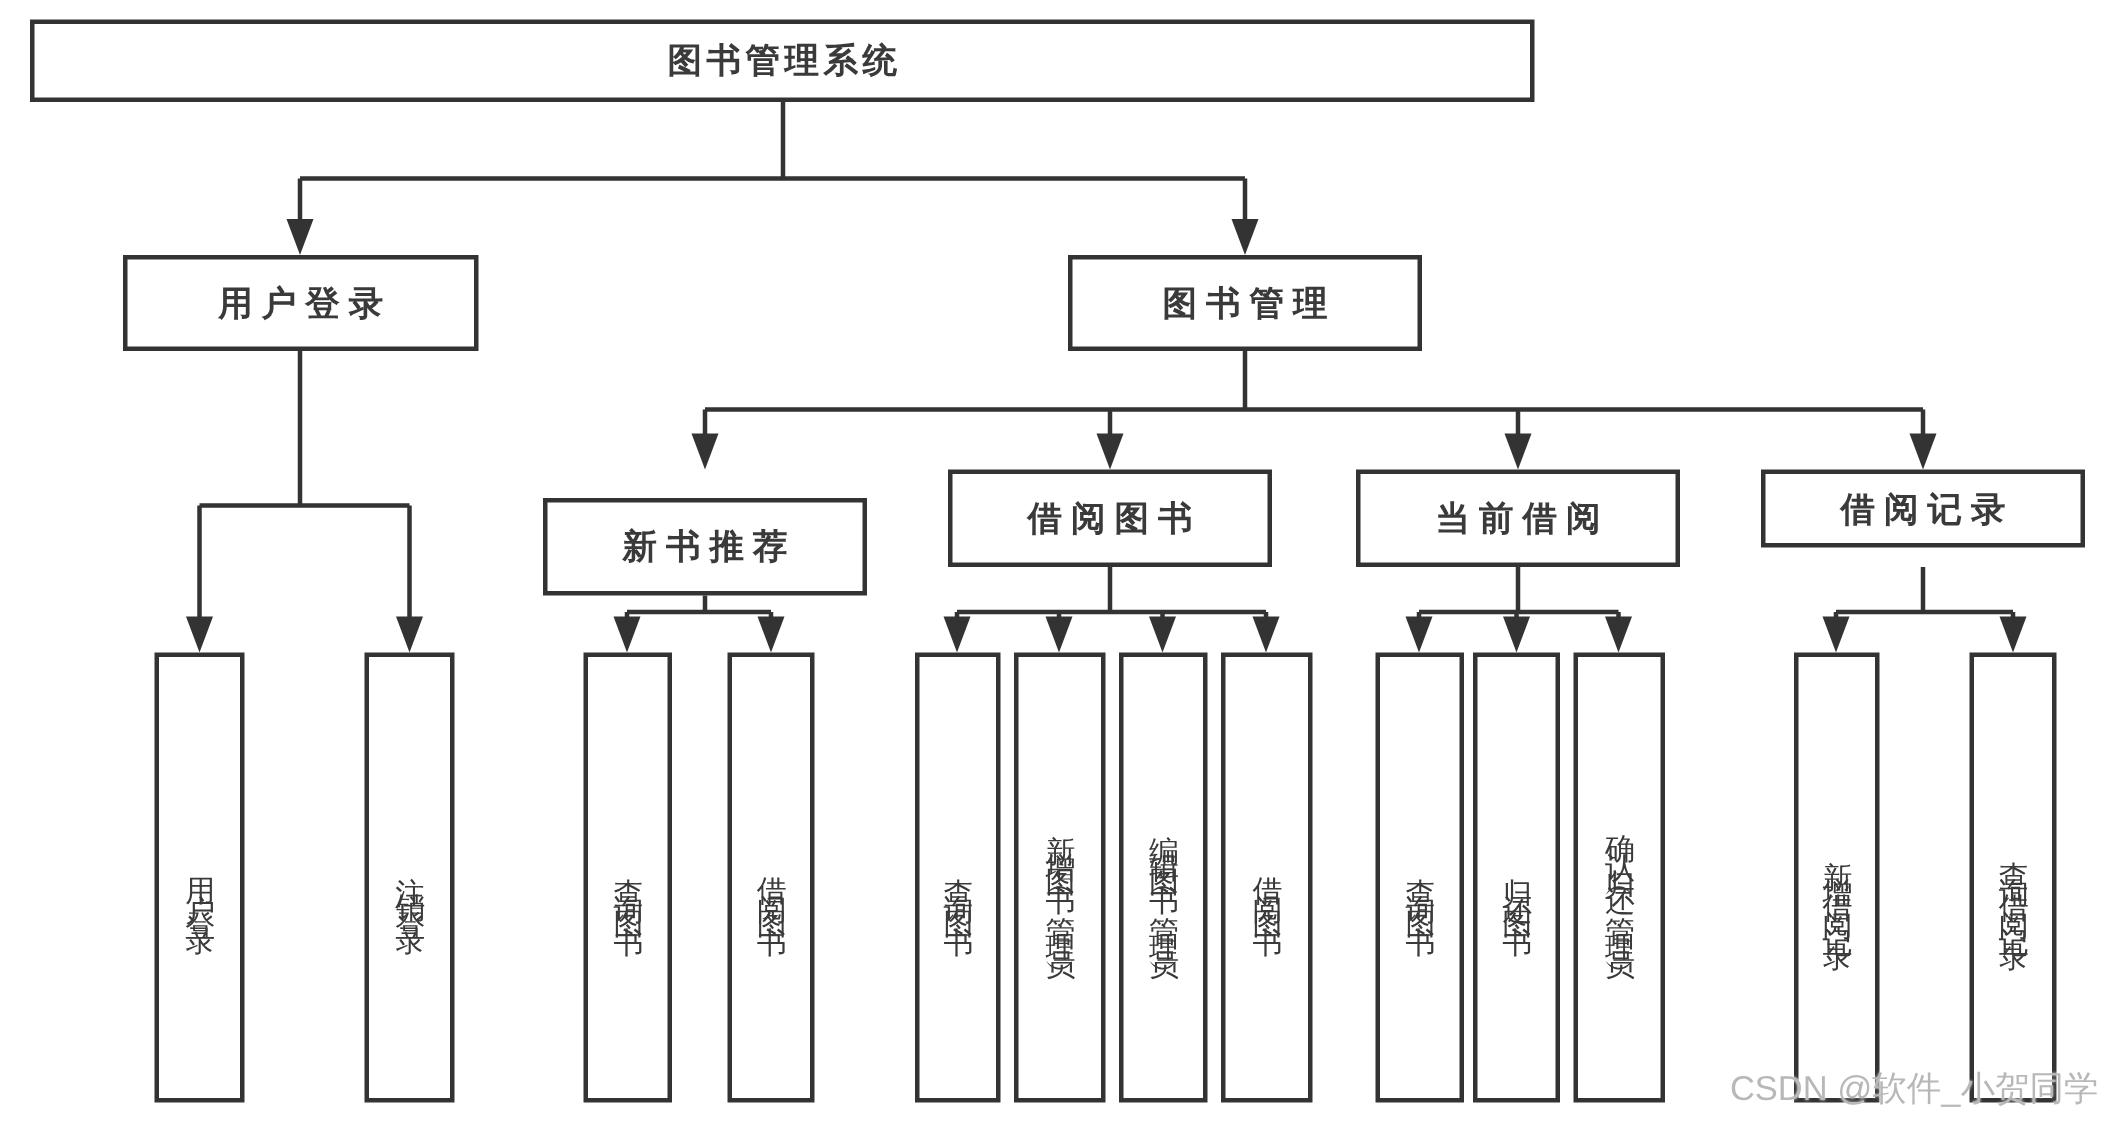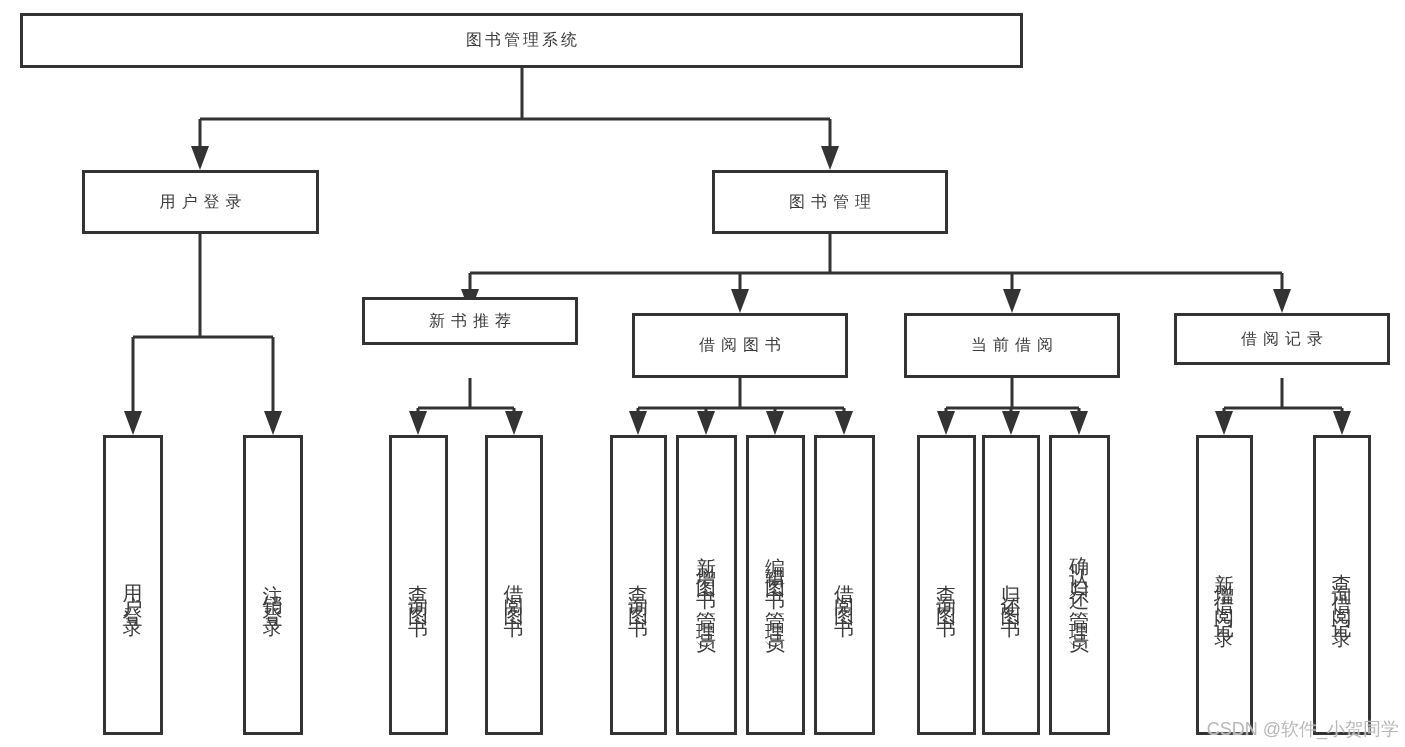--- a/index.html
+++ b/index.html
@@ -33,42 +33,43 @@
     position: absolute;
     box-sizing: border-box;
     background: var(--background);
     border: 3px solid var(--line);
     display: flex;
     align-items: center;
     justify-content: center;
     color: var(--text);
   }
   .hlabel {
-    font-size: 16px;
+    font-size: 23px;
     letter-spacing: 6px;
     margin-right: -6px;
     white-space: nowrap;
+    font-weight: bold;
   }
   .root .hlabel {
     letter-spacing: 3px;
     margin-right: -3px;
   }
   .leaf { top: 435px; height: 300px; }
   .vlabel {
     writing-mode: vertical-rl;
     font-size: 20px;
     letter-spacing: 11px;
     margin-bottom: -11px;
     line-height: 1;
   }
   .watermark {
     position: absolute;
     right: 6px;
     bottom: 6px;
-    font-size: 18px;
+    font-size: 23px;
     color: var(--watermark);
     text-shadow: 0 0 2px #ffffff;
     white-space: nowrap;
     z-index: 5;
     margin-left: 28px;
   }
 </style>
 </head>
 <body>
 
@@ -108,21 +109,21 @@
   <span class="hlabel" data-name="node-label">图书管理系统</span>
 </div>
 
 <div class="node" data-name="node-user-login" style="left:82px; top:170px; width:237px; height:64px;">
   <span class="hlabel" data-name="node-label">用户登录</span>
 </div>
 <div class="node" data-name="node-book-management" style="left:712px; top:170px; width:236px; height:64px;">
   <span class="hlabel" data-name="node-label">图书管理</span>
 </div>
 
-<div class="node" data-name="node-new-book-recommend" style="left:362px; top:297px; width:216px; height:48px;">
+<div class="node" data-name="node-new-book-recommend" style="left:362px; top:332px; width:216px; height:65px;">
   <span class="hlabel" data-name="node-label">新书推荐</span>
 </div>
 <div class="node" data-name="node-book-borrowing" style="left:632px; top:313px; width:216px; height:65px;">
   <span class="hlabel" data-name="node-label">借阅图书</span>
 </div>
 <div class="node" data-name="node-current-borrowing" style="left:904px; top:313px; width:216px; height:65px;text-align:right;">
   <span class="hlabel" data-name="node-label">当前借阅</span>
 </div>
 <div class="node" data-name="node-borrowing-records" style="left:1174px; top:313px; width:216px; height:52px;">
   <span class="hlabel" data-name="node-label">借阅记录</span>

